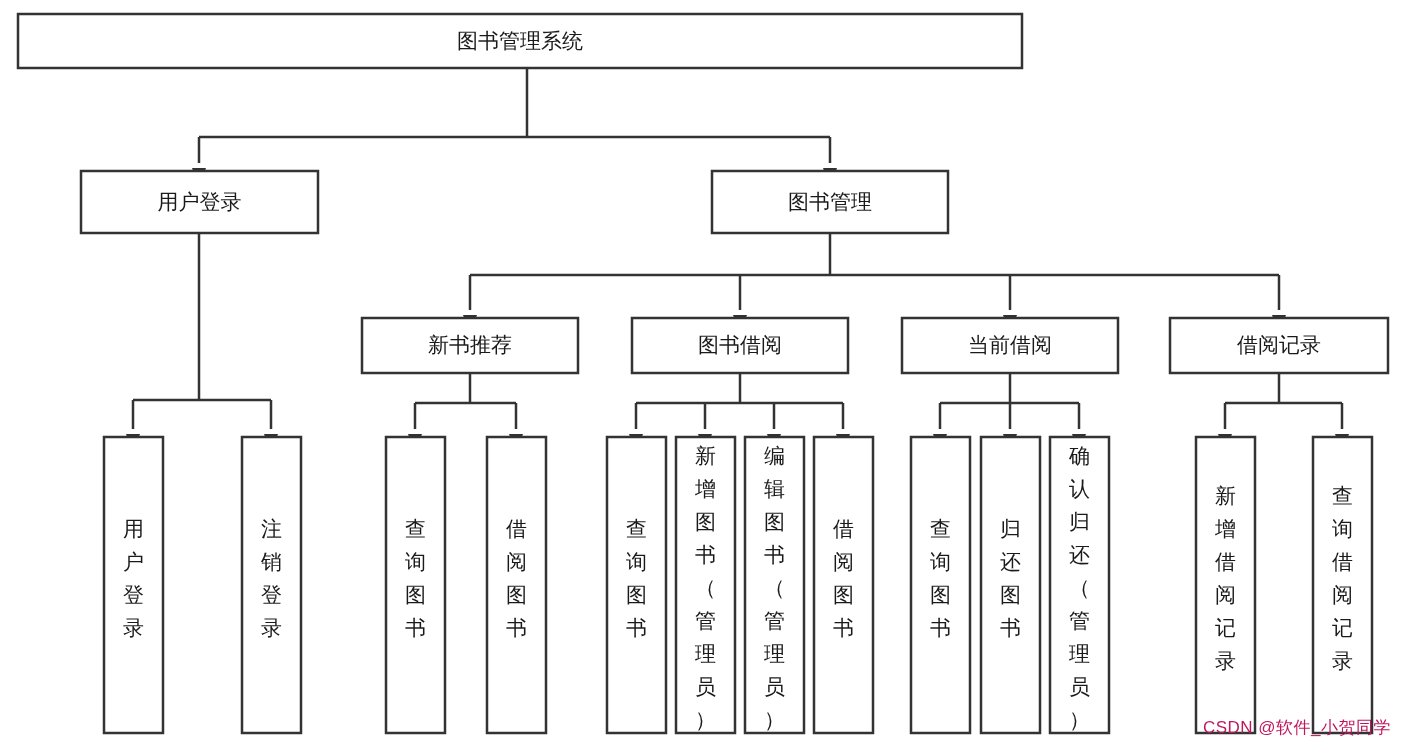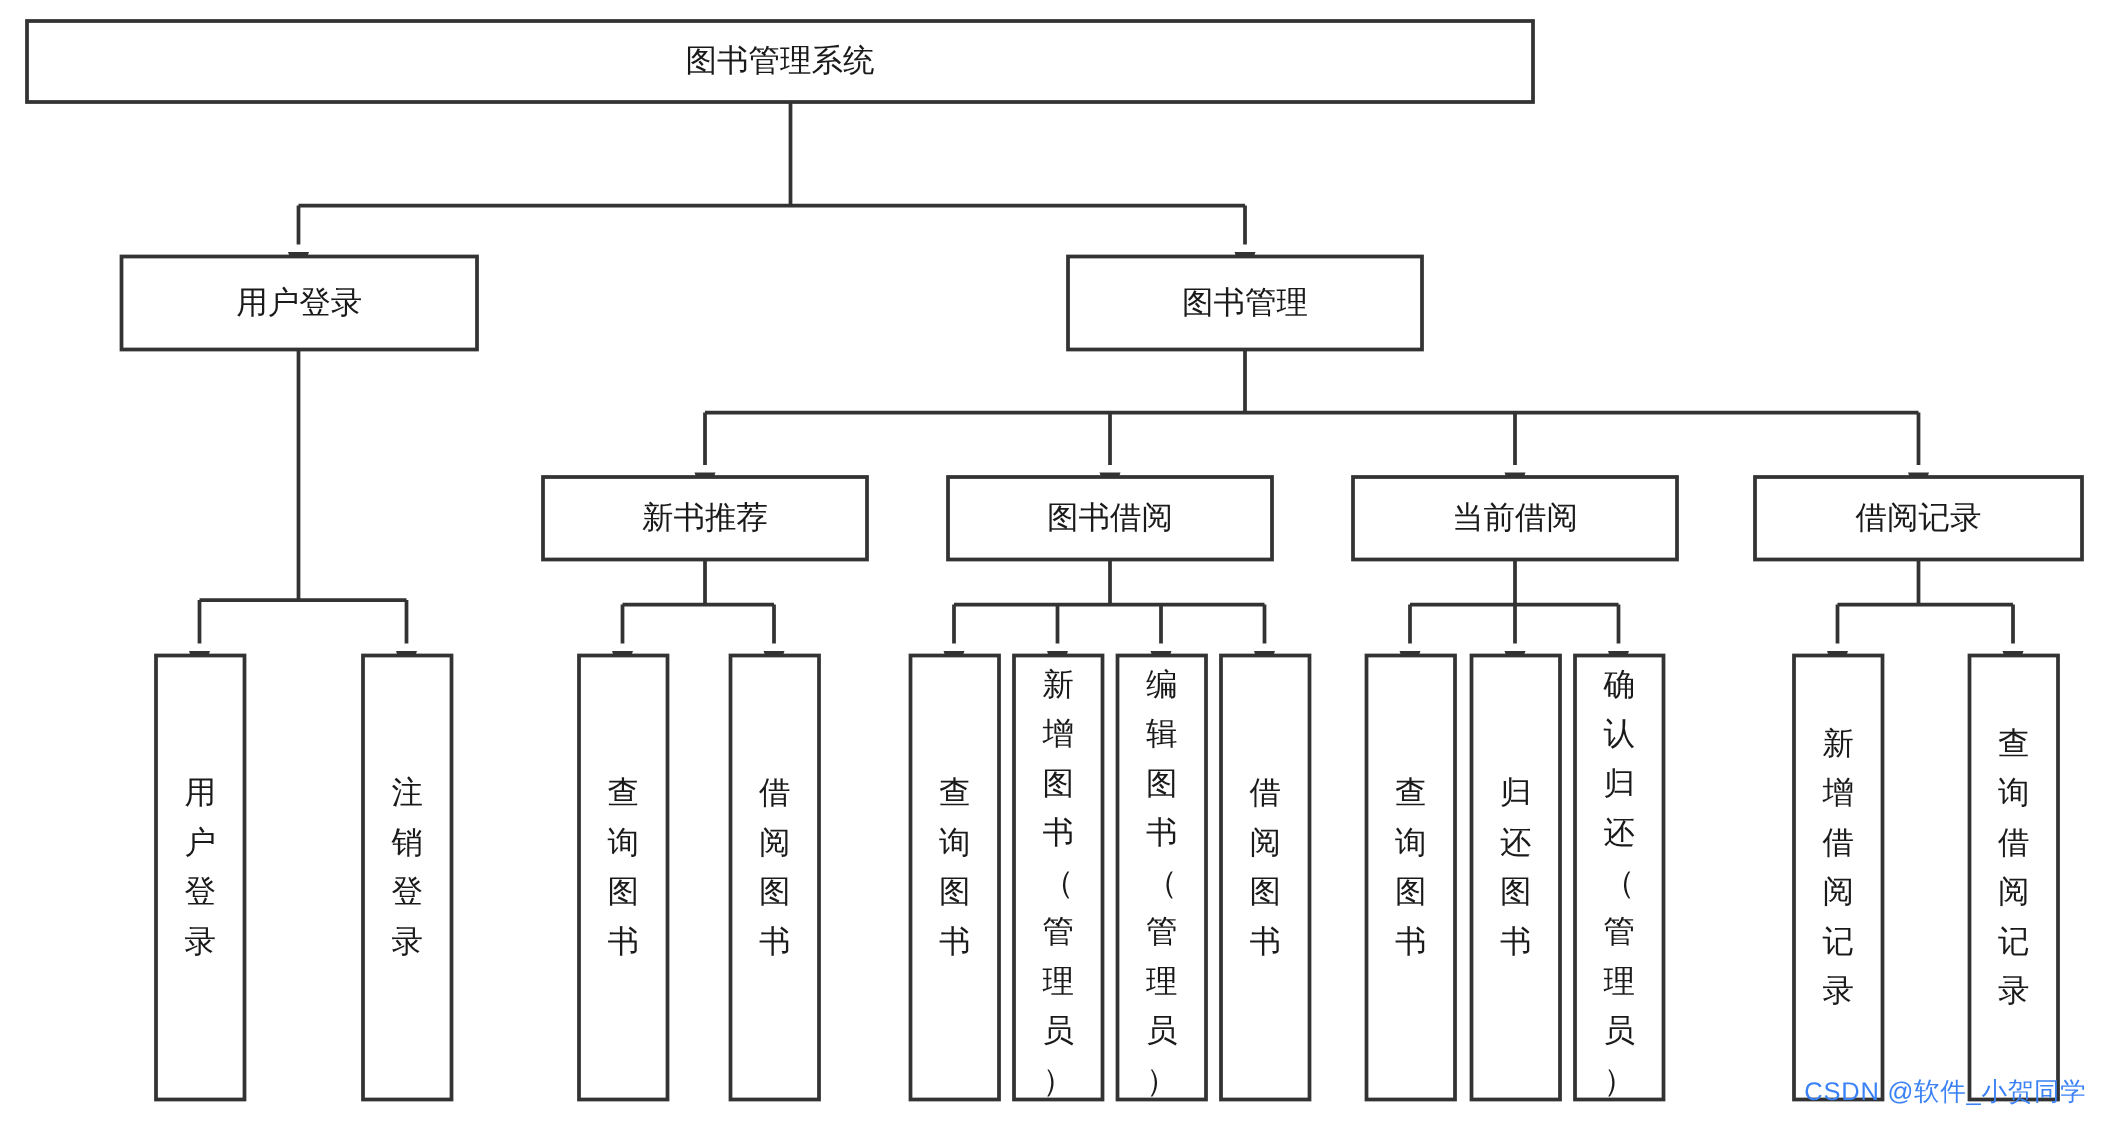--- a/index.html
+++ b/index.html
@@ -47,21 +47,21 @@
     fill: #1a1a1a;
     font-size: 21px;
     text-anchor: middle;
   }
   .watermark {
     position: absolute;
     right: 14px;
     bottom: 8px;
     font-family: "Liberation Sans", "DejaVu Sans", sans-serif;
     font-size: 17px;
-    color: #3b82f6;
+    color: #be185d;
     letter-spacing: 0.5px;
     white-space: nowrap;
     pointer-events: none;
   }
 </style>
 </head>
 <body>
 
 <svg id="diagram-root" viewBox="0 0 1405 747" width="1405" height="747">
   <g id="connector-layer">

